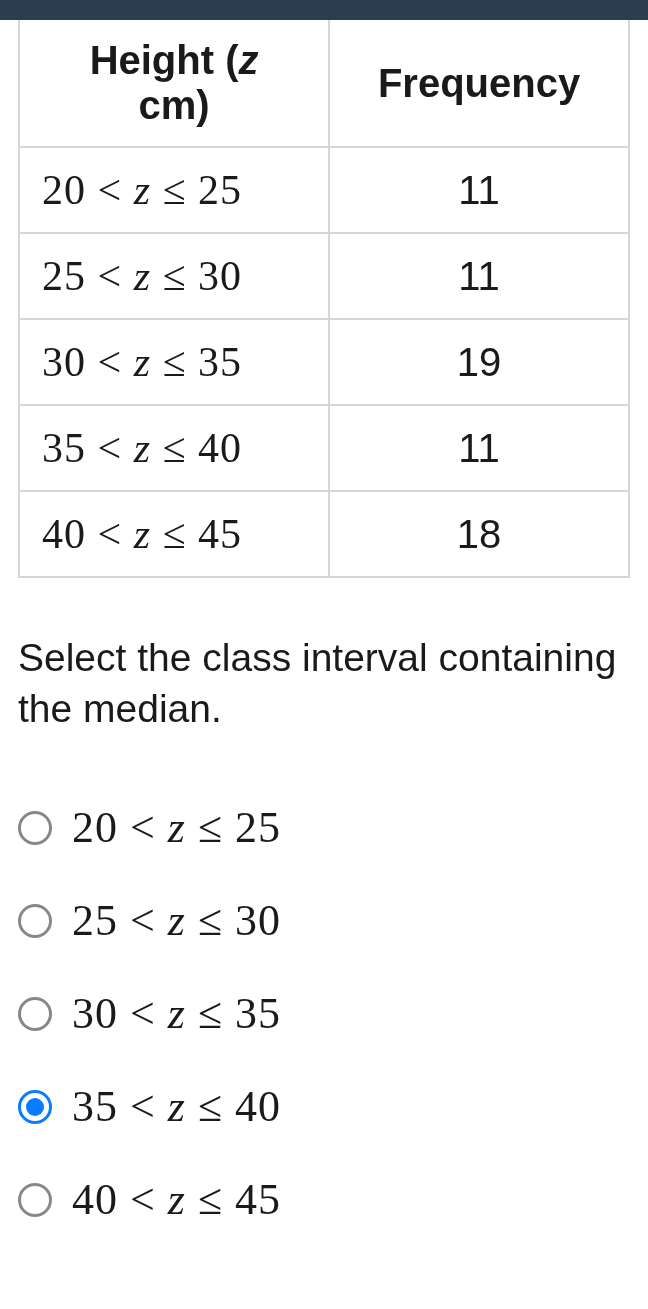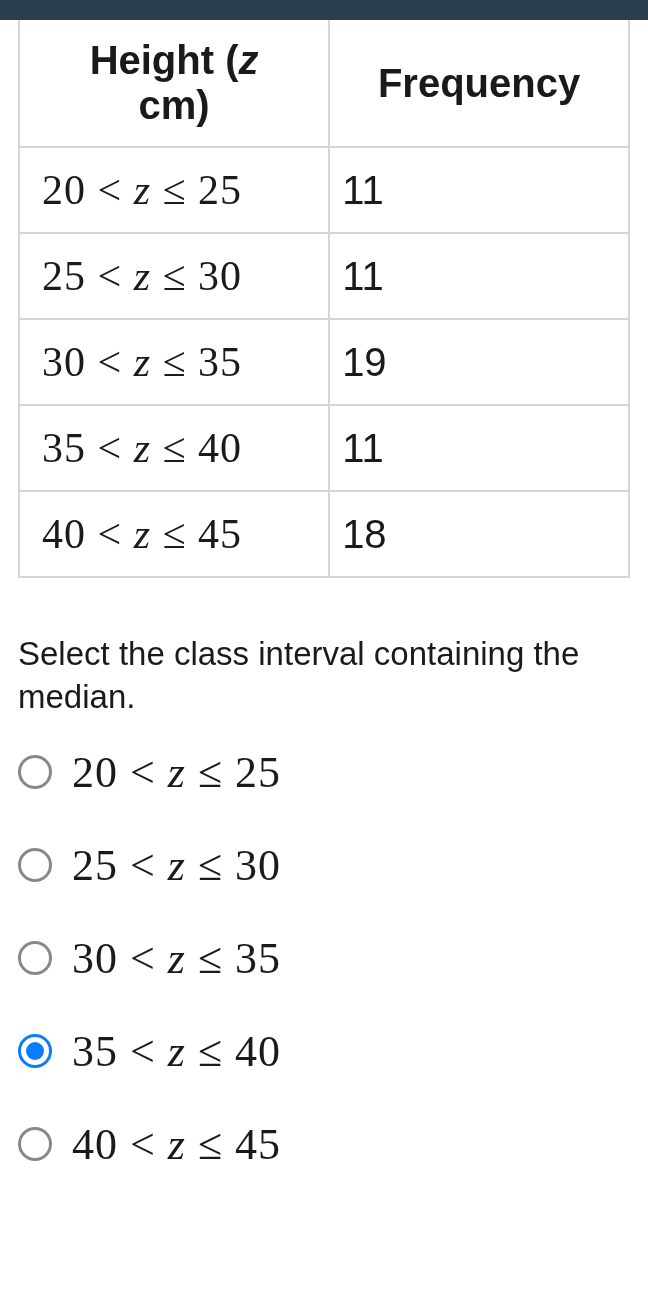--- a/index.html
+++ b/index.html
@@ -20,20 +20,21 @@
   table {
     border-collapse: collapse;
     width: 100%;
     margin-top: 0;
   }
   th, td {
     border: 2px solid #d6d6d6;
     padding: 18px 12px;
     font-size: 40px;
     color: #1a1a1a;
+    text-align: center;
   }
   th {
     font-weight: 700;
     text-align: center;
   }
   th:first-child {
     border-top: none;
   }
   th:last-child {
     border-top: none;
@@ -45,23 +46,23 @@
     text-align: left;
     padding-left: 22px;
     font-family: "Times New Roman", serif;
     font-size: 42px;
     letter-spacing: 1px;
   }
   .mathz {
     font-style: italic;
   }
   .prompt {
-    font-size: 33px;
+    font-size: 39px;
     color: #1a1a1a;
-    margin: 55px 0 28px 0;
+    margin: 55px 0 68px 0;
     line-height: 1.3;
   }
   .options {
     display: flex;
     flex-direction: column;
     gap: 42px;
   }
   .opt {
     display: flex;
     align-items: center;

